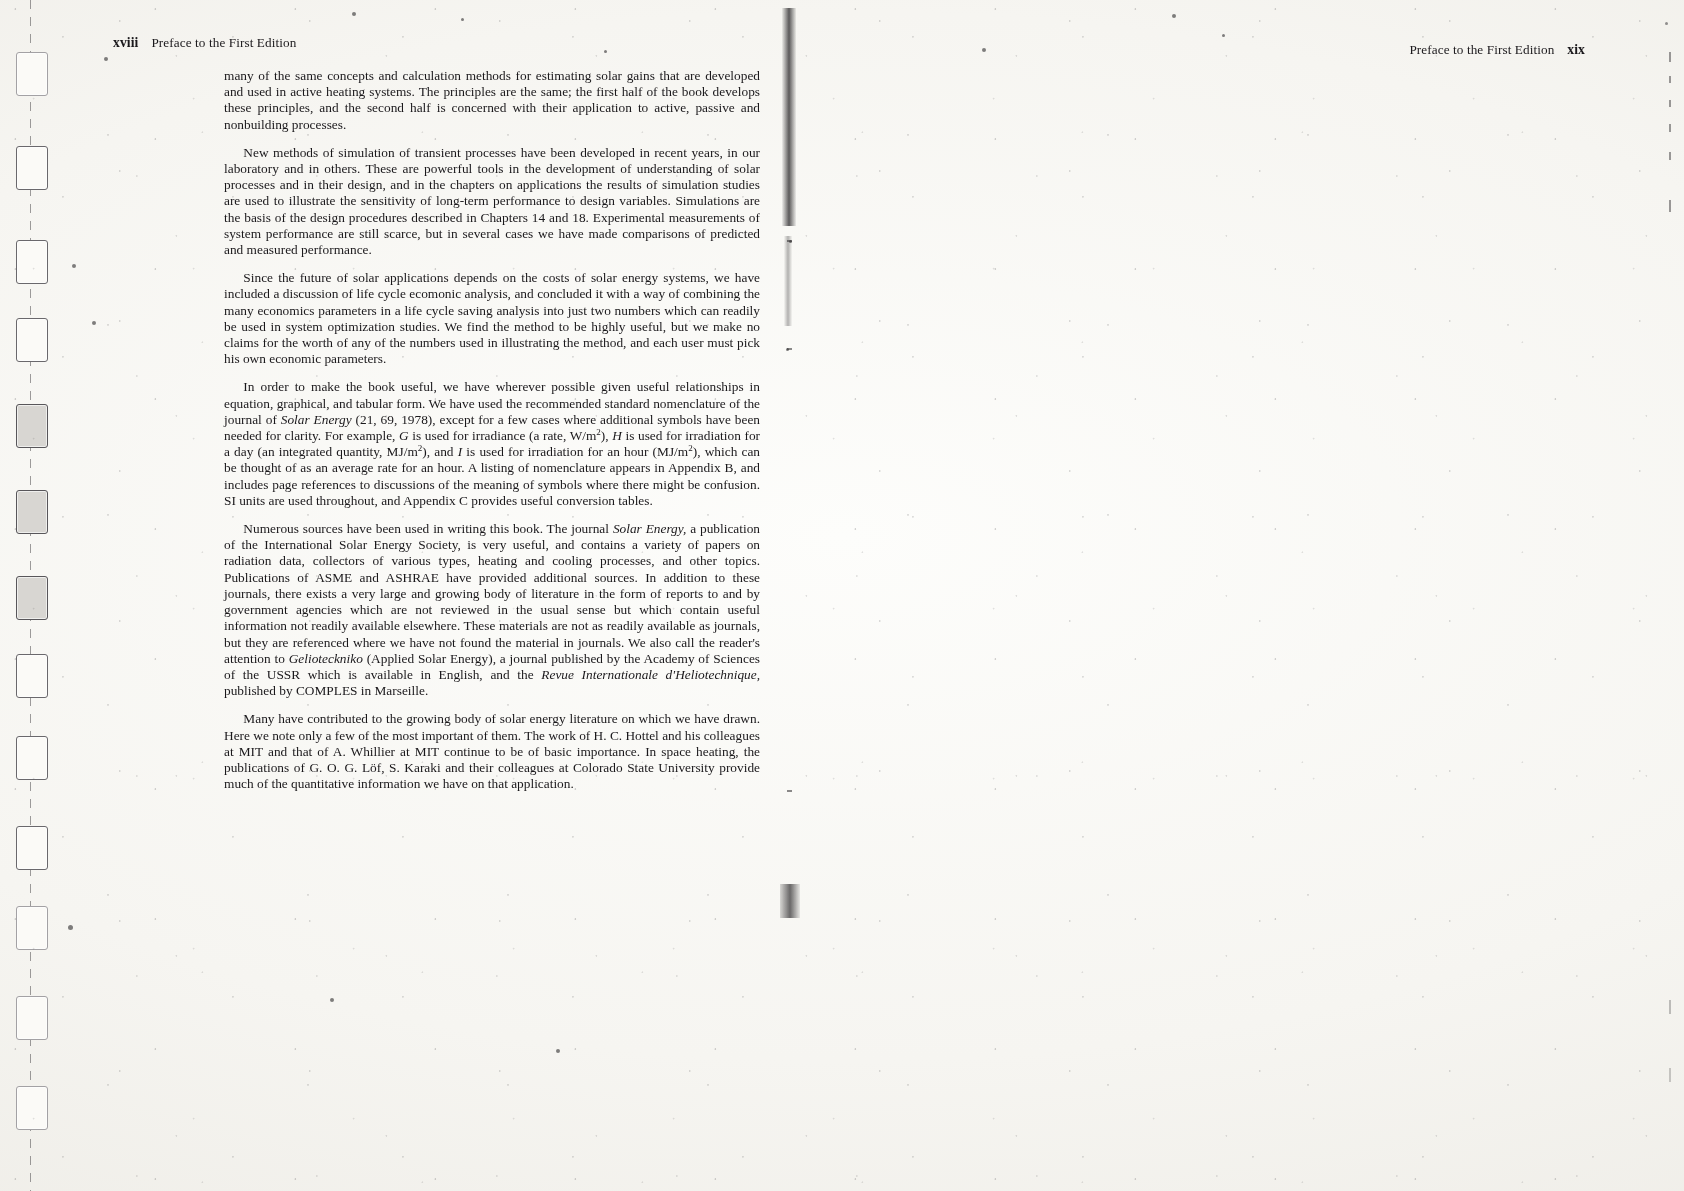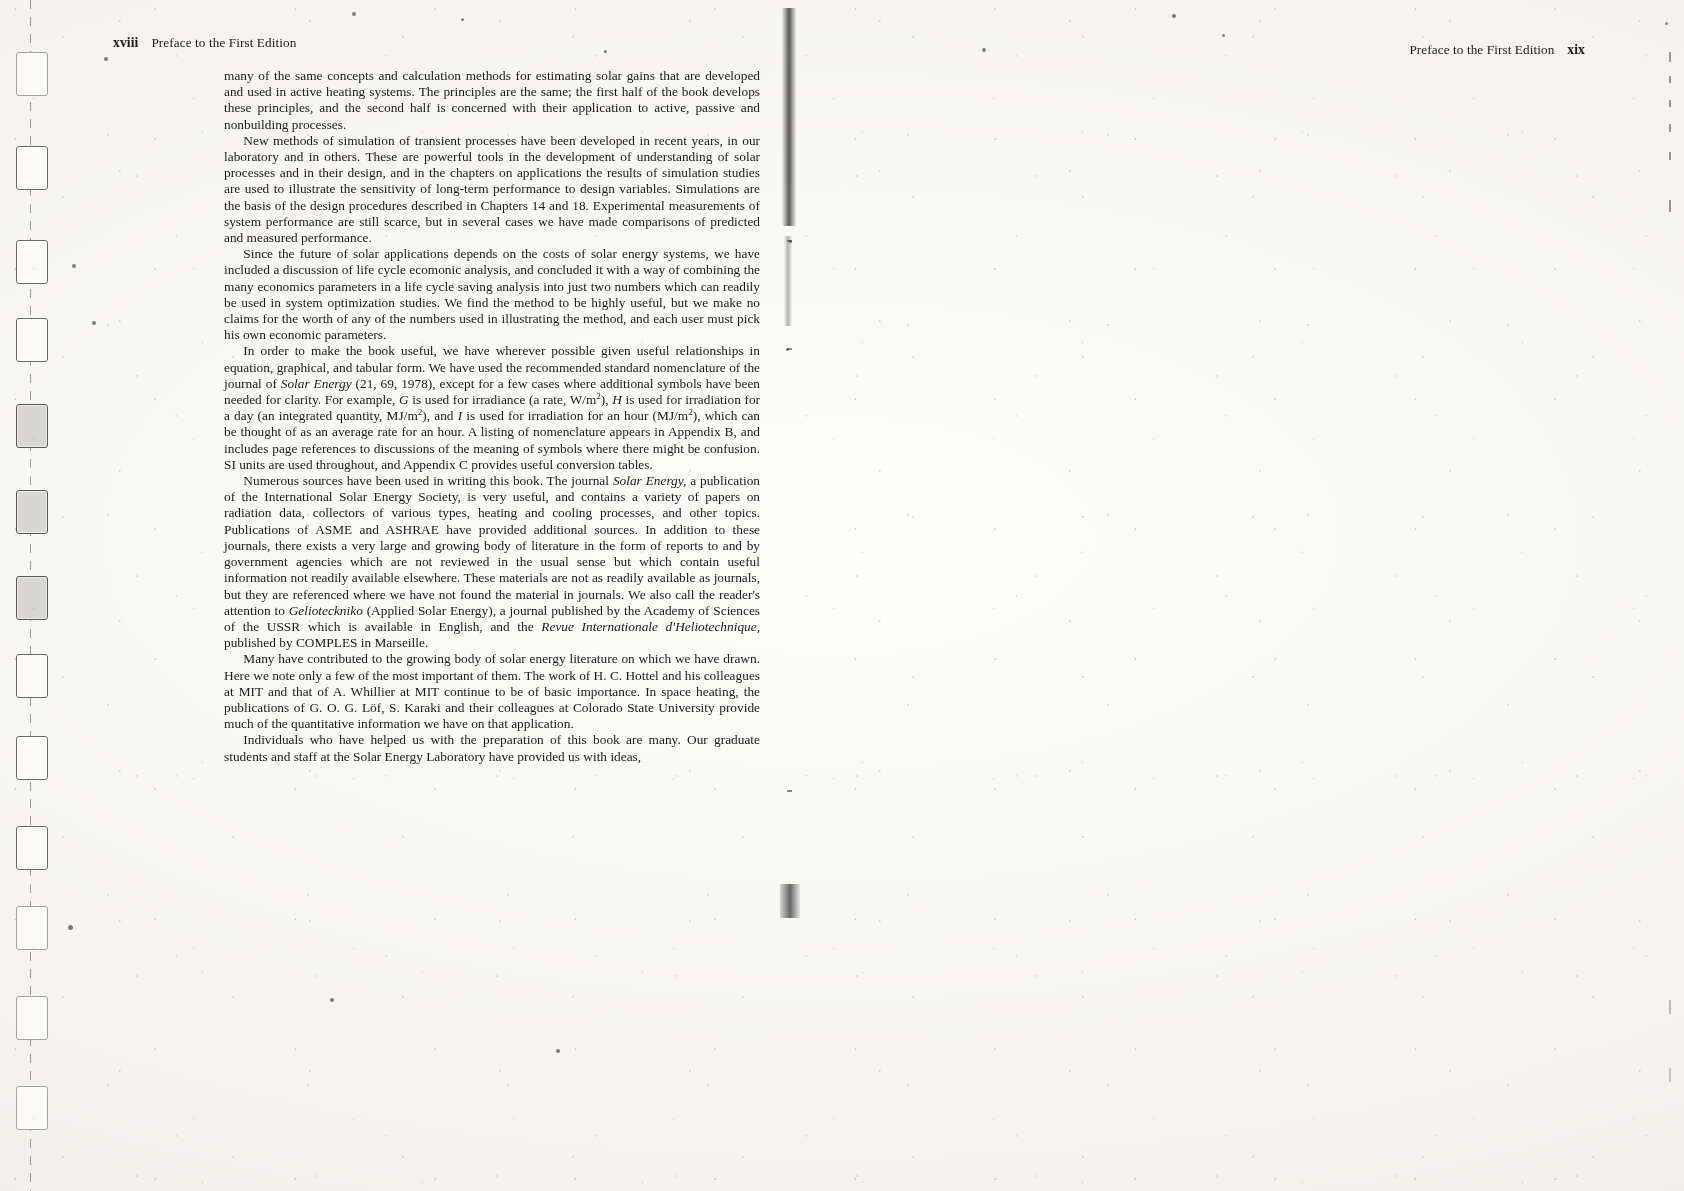--- a/index.html
+++ b/index.html
@@ -100,21 +100,21 @@
     line-height:16.2px;
     text-align:justify;
     text-justify:inter-word;
     color:#1a181b;
     hyphens:none;
   }
   #col-left{left:224px;top:68px;width:536px;}
 
   .col p{margin:0;text-indent:1.45em;}
   .col p.noind{text-indent:0;}
-  .col p + p{margin-top:0;}
+  .col p + p{margin-top:12px;}
 
   i,em{font-style:italic;}
   sup{font-size:.68em;vertical-align:super;line-height:0;}
   
   .speck{position:absolute;background:rgba(45,43,45,.6);border-radius:50%;pointer-events:none;}
 </style>
 </head>
 <body>
 
 <div id="scan">
@@ -181,21 +181,20 @@
     <div class="col" id="col-left">
       <p class="noind">many of the same concepts and calculation methods for estimating solar gains that are developed and used in active heating systems. The principles are the same; the first half of the book develops these principles, and the second half is concerned with their application to active, passive and nonbuilding processes.</p>
       <p>New methods of simulation of transient processes have been developed in recent years, in our laboratory and in others. These are powerful tools in the development of understanding of solar processes and in their design, and in the chapters on applications the results of simulation studies are used to illustrate the sensitivity of long-term performance to design variables. Simulations are the basis of the design procedures described in Chapters 14 and 18. Experimental measurements of system performance are still scarce, but in several cases we have made comparisons of predicted and measured performance.</p>
       <p>Since the future of solar applications depends on the costs of solar energy systems, we have included a discussion of life cycle ecomonic analysis, and concluded it with a way of combining the many economics parameters in a life cycle saving analysis into just two numbers which can readily be used in system optimization studies. We find the method to be highly useful, but we make no claims for the worth of any of the numbers used in illustrating the method, and each user must pick his own economic parameters.</p>
 
       <p><span>In order to make the book useful, we have wherever possible given useful relationships in equation, graphical, and tabular form. We have used the recommended standard nomenclature of the journal of </span><i>Solar Energy</i><span> (21, 69, 1978), except for a few cases where additional symbols have been needed for clarity. For example, </span><i>G</i><span> is used for irradiance (a rate, W/m</span><sup>2</sup><span>), </span><i>H</i><span> is used for irradiation for a day (an integrated quantity, MJ/m</span><sup>2</sup><span>), and </span><i>I</i><span> is used for irradiation for an hour (MJ/m</span><sup>2</sup><span>), which can be thought of as an average rate for an hour. A listing of nomenclature appears in Appendix B, and includes page references to discussions of the meaning of symbols where there might be confusion. SI units are used throughout, and Appendix C provides useful conversion tables.</span></p>
 
       <p><span>Numerous sources have been used in writing this book. The journal </span><i>Solar Energy,</i><span> a publication of the International Solar Energy Society, is very useful, and contains a variety of papers on radiation data, collectors of various types, heating and cooling processes, and other topics. Publications of ASME and ASHRAE have provided additional sources. In addition to these journals, there exists a very large and growing body of literature in the form of reports to and by government agencies which are not reviewed in the usual sense but which contain useful information not readily available elsewhere. These materials are not as readily available as journals, but they are referenced where we have not found the material in journals. We also call the reader's attention to </span><i>Gelioteckniko</i><span> (Applied Solar Energy), a journal published by the Academy of Sciences of the USSR which is available in English, and the </span><i>Revue Internationale d'Heliotechnique,</i><span> published by COMPLES in Marseille.</span></p>
 
       <p>Many have contributed to the growing body of solar energy literature on which we have drawn. Here we note only a few of the most important of them. The work of H. C. Hottel and his colleagues at MIT and that of A. Whillier at MIT continue to be of basic importance. In space heating, the publications of G. O. G. Löf, S. Karaki and their colleagues at Colorado State University provide much of the quantitative information we have on that application.</p>
-      <p>Individuals who have helped us with the preparation of this book are many. Our graduate students and staff at the Solar Energy Laboratory have provided us with ideas,</p>
     </div>
   </div>
 
   <div class="page" id="page-right">
 
     <div class="runhead" id="runhead-right">
       <span>Preface to the First Edition</span><span class="folio">xix</span>
     </div>
 
   </div>

